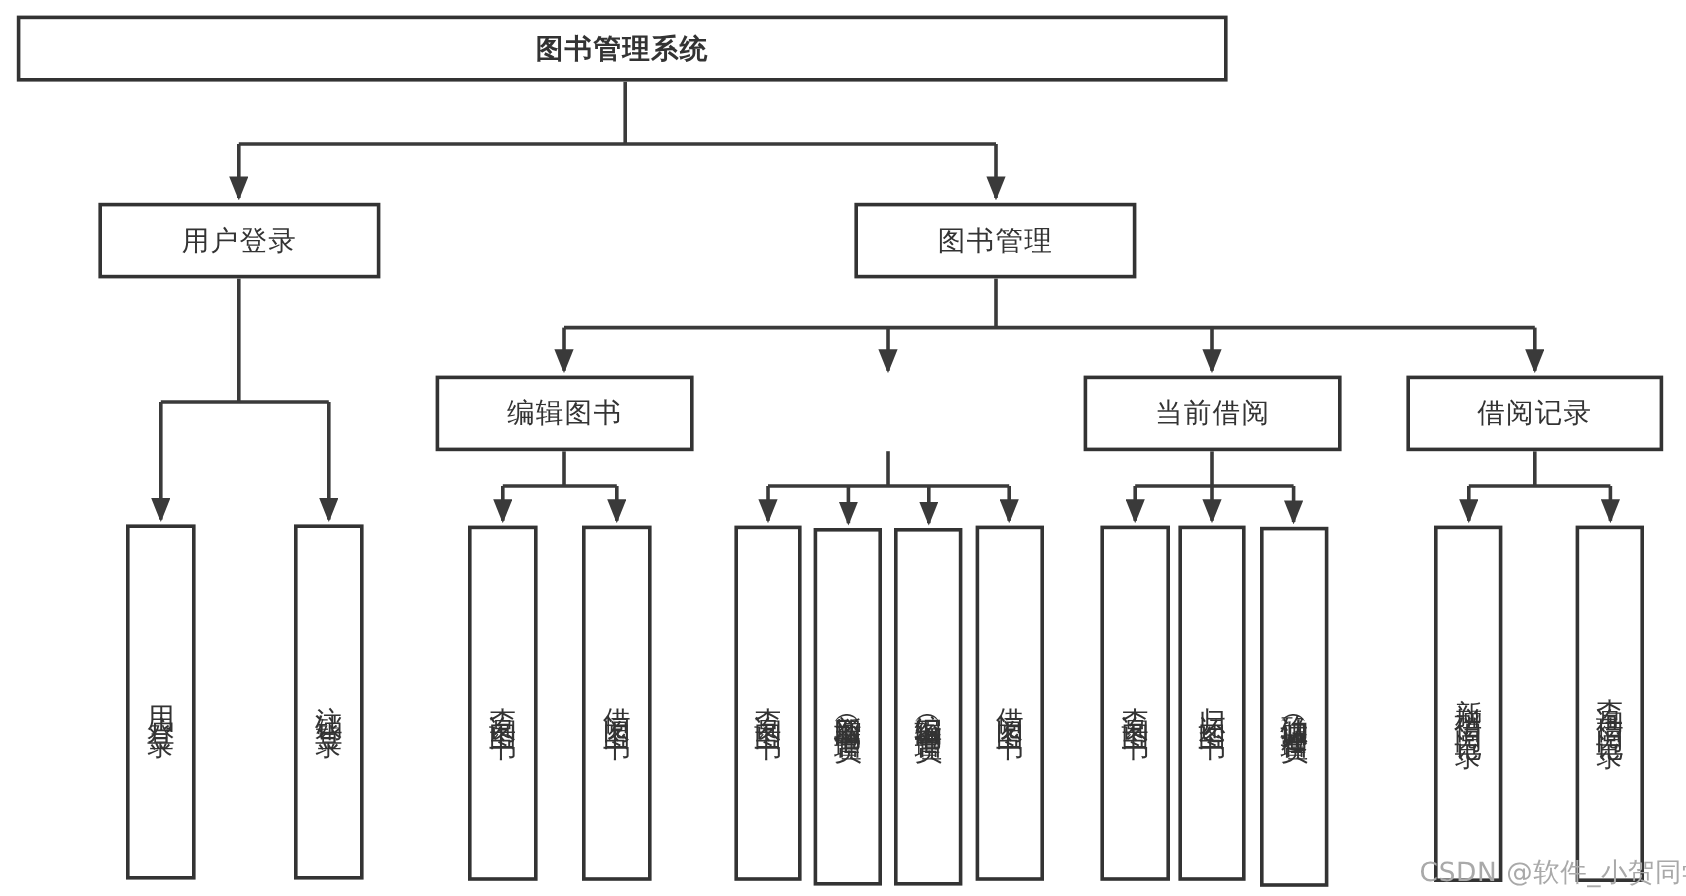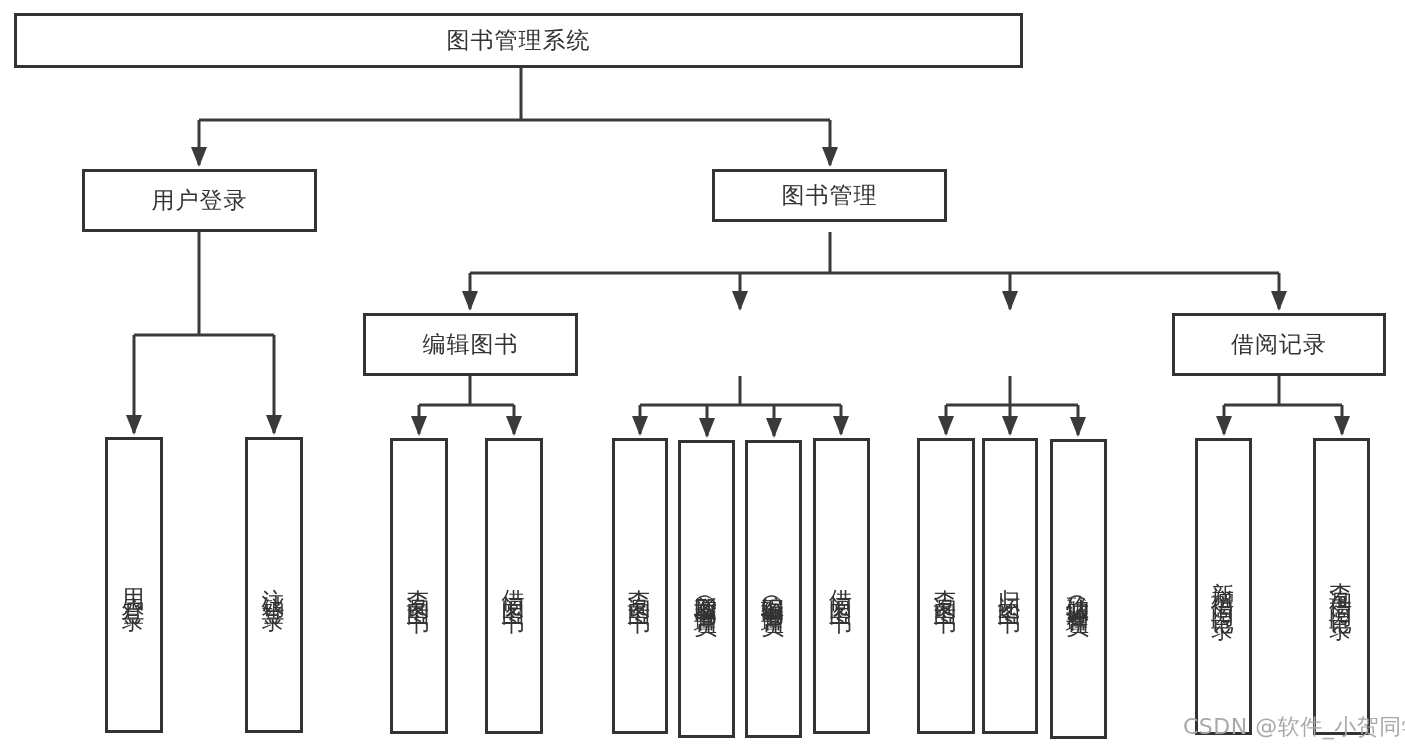--- a/index.html
+++ b/index.html
@@ -31,23 +31,23 @@
   .node.h { font-size: 23px; letter-spacing: 1px; }
   .node.v {
     writing-mode: vertical-rl;
     text-orientation: mixed;
     font-size: 23px;
     letter-spacing: 0.32em;
   }
   .node.v.long { letter-spacing: 0.12em; }
 
   
-  #n-root       { left: 14px;   top: 13px;  width: 1009px; height: 55px; }
+  #n-root       { left: 14px;   top: 13px;  width: 1009px; height: 55px; font-weight: bold; }
   #n-user-login { left: 82px;   top: 169px; width: 235px;  height: 63px; }
-  #n-book-mgmt  { left: 712px;  top: 169px; width: 235px;  height: 53px; }
+  #n-book-mgmt  { left: 712px;  top: 169px; width: 235px;  height: 63px; }
   #n-new-rec    { left: 363px;  top: 313px; width: 215px;  height: 63px; }
   #n-borrow     { left: 633px;  top: 313px; width: 215px;  height: 63px; }
   #n-current    { left: 903px;  top: 313px; width: 215px;  height: 63px; }
   #n-records    { left: 1172px; top: 313px; width: 214px;  height: 63px; }
 
   
   #l-user-login { left: 105px;  top: 437px; width: 58px; height: 296px; }
   #l-logout     { left: 245px;  top: 437px; width: 58px; height: 296px; }
   #l-query1     { left: 390px;  top: 438px; width: 58px; height: 296px; }
   #l-borrow1    { left: 485px;  top: 438px; width: 58px; height: 296px; }
@@ -133,20 +133,23 @@
   <div class="node h" id="n-user-login">
     <span>用户登录</span>
   </div>
   <div class="node h" id="n-book-mgmt">
     <span>图书管理</span>
   </div>
 
   <div class="node h" id="n-new-rec">
     <span>编辑图书</span>
   </div>
+  <div class="node h" id="n-current">
+    <span>当前借阅</span>
+  </div>
   <div class="node h" id="n-records">
     <span>借阅记录</span>
   </div>
 
   <div class="node v" id="l-user-login">
     <span>用户登录</span>
   </div>
   <div class="node v" id="l-logout">
     <span>注销登录</span>
   </div>

